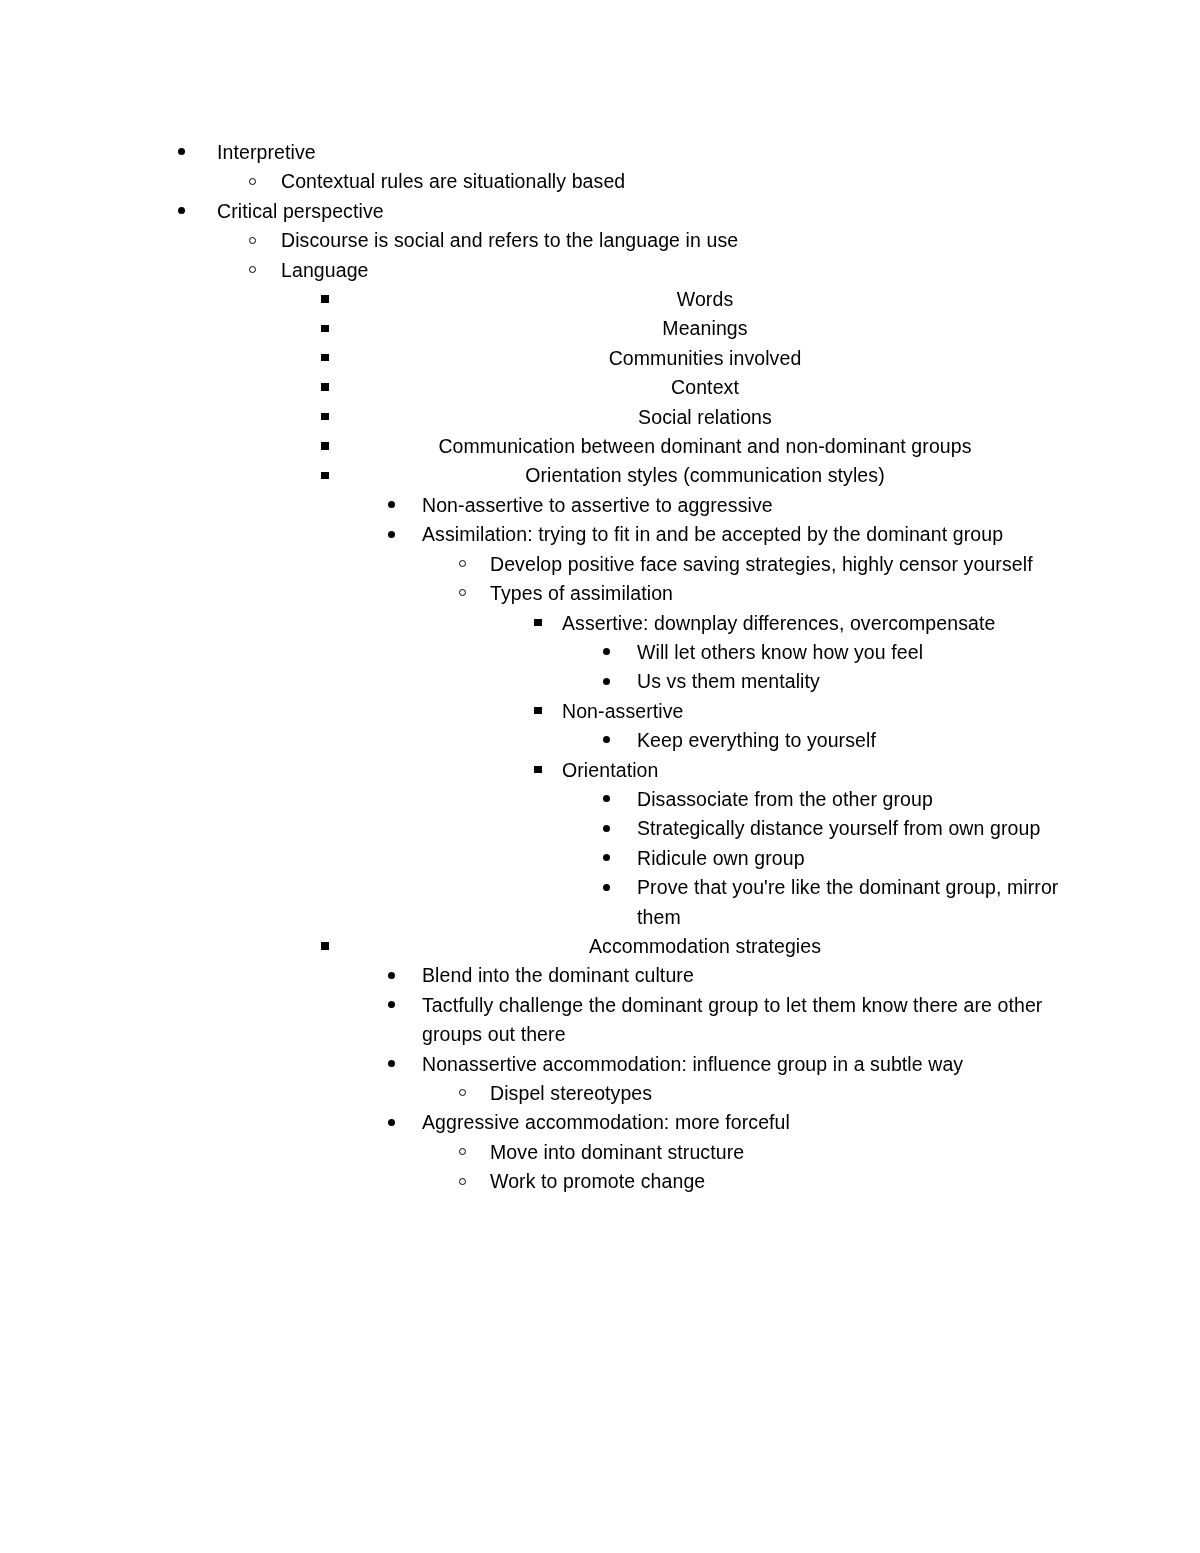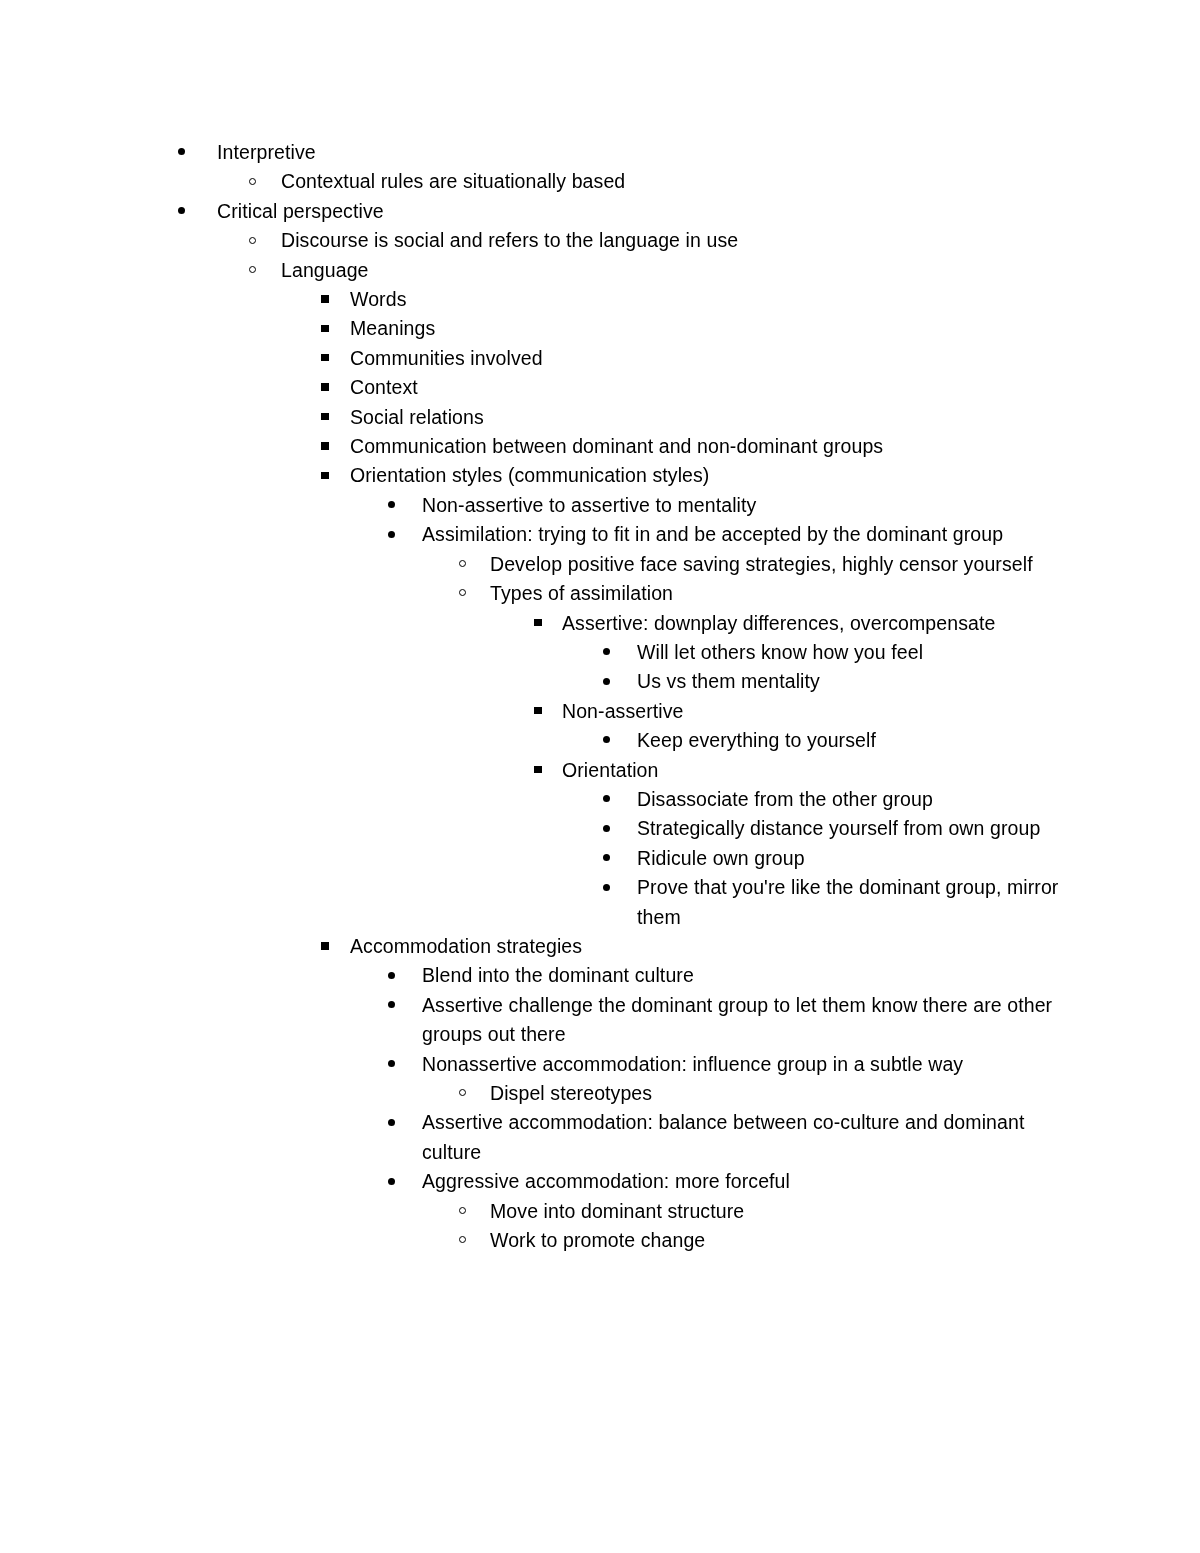--- a/index.html
+++ b/index.html
@@ -90,21 +90,21 @@
   .lvl1 > .row { padding-left: 39px; margin-left: 178px; }
   .lvl2 > .row { padding-left: 32px; margin-left: 249px; }
   .lvl3 > .row { padding-left: 29px; margin-left: 321px; }
   .lvl4 > .row { padding-left: 34px; margin-left: 388px; }
   .lvl5 > .row { padding-left: 31px; margin-left: 459px; }
   .lvl6 > .row { padding-left: 28px; margin-left: 534px; }
   .lvl7 > .row { padding-left: 34px; margin-left: 603px; }
 
   .lvl1 > .row .text { max-width: 843px; }
   .lvl2 > .row .text { max-width: 779px; }
-  .lvl3 > .row .text { max-width: 710px; }
+  .lvl3 > .row .text { max-width: 710px; text-align: center; }
   .lvl4 > .row .text { max-width: 638px; }
   .lvl5 > .row .text { max-width: 570px; }
   .lvl6 > .row .text { max-width: 498px; }
   .lvl7 > .row .text { max-width: 423px; }
 </style>
 </head>
 <body>
 
 <div id="page">
   <ul class="outline" id="outline-root">
@@ -176,21 +176,21 @@
       </li>
       <li class="node lvl3">
         <div class="row">
           <span class="bullet"><span class="glyph-square"></span></span>
           <span class="text">Orientation styles (communication styles)</span>
         </div>
       </li>
       <li class="node lvl4">
         <div class="row">
           <span class="bullet"><span class="glyph-disc"></span></span>
-          <span class="text">Non-assertive to assertive to mentality</span>
+          <span class="text">Non-assertive to assertive to aggressive</span>
         </div>
       </li>
       <li class="node lvl4">
         <div class="row">
           <span class="bullet"><span class="glyph-disc"></span></span>
           <span class="text">Assimilation: trying to fit in and be accepted by the dominant group</span>
         </div>
       </li>
       <li class="node lvl5">
         <div class="row">
@@ -272,39 +272,33 @@
       </li>
       <li class="node lvl4">
         <div class="row">
           <span class="bullet"><span class="glyph-disc"></span></span>
           <span class="text">Blend into the dominant culture</span>
         </div>
       </li>
       <li class="node lvl4">
         <div class="row">
           <span class="bullet"><span class="glyph-disc"></span></span>
-          <span class="text">Assertive challenge the dominant group to let them know there are other groups out there</span>
+          <span class="text">Tactfully challenge the dominant group to let them know there are other groups out there</span>
         </div>
       </li>
       <li class="node lvl4">
         <div class="row">
           <span class="bullet"><span class="glyph-disc"></span></span>
           <span class="text">Nonassertive accommodation: influence group in a subtle way</span>
         </div>
       </li>
       <li class="node lvl5">
         <div class="row">
           <span class="bullet"><span class="glyph-circle"></span></span>
           <span class="text">Dispel stereotypes</span>
-        </div>
-      </li>
-      <li class="node lvl4">
-        <div class="row">
-          <span class="bullet"><span class="glyph-disc"></span></span>
-          <span class="text">Assertive accommodation: balance between co-culture and dominant culture</span>
         </div>
       </li>
       <li class="node lvl4">
         <div class="row">
           <span class="bullet"><span class="glyph-disc"></span></span>
           <span class="text">Aggressive accommodation: more forceful</span>
         </div>
       </li>
       <li class="node lvl5">
         <div class="row">

